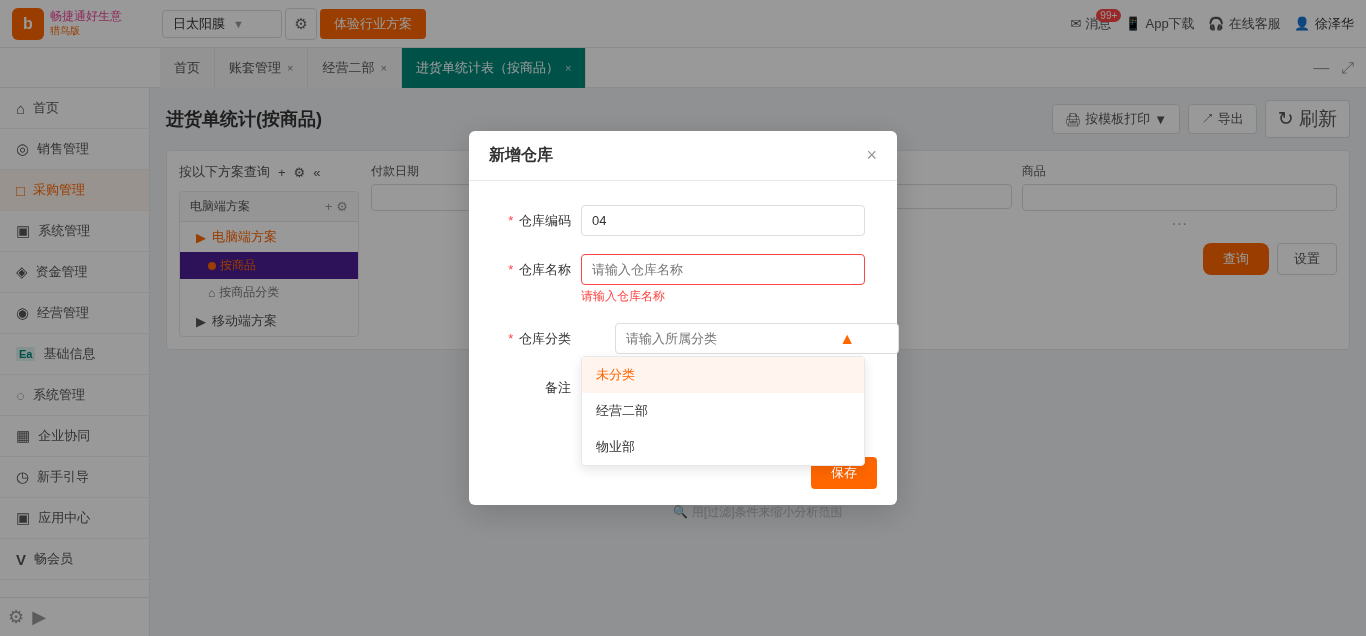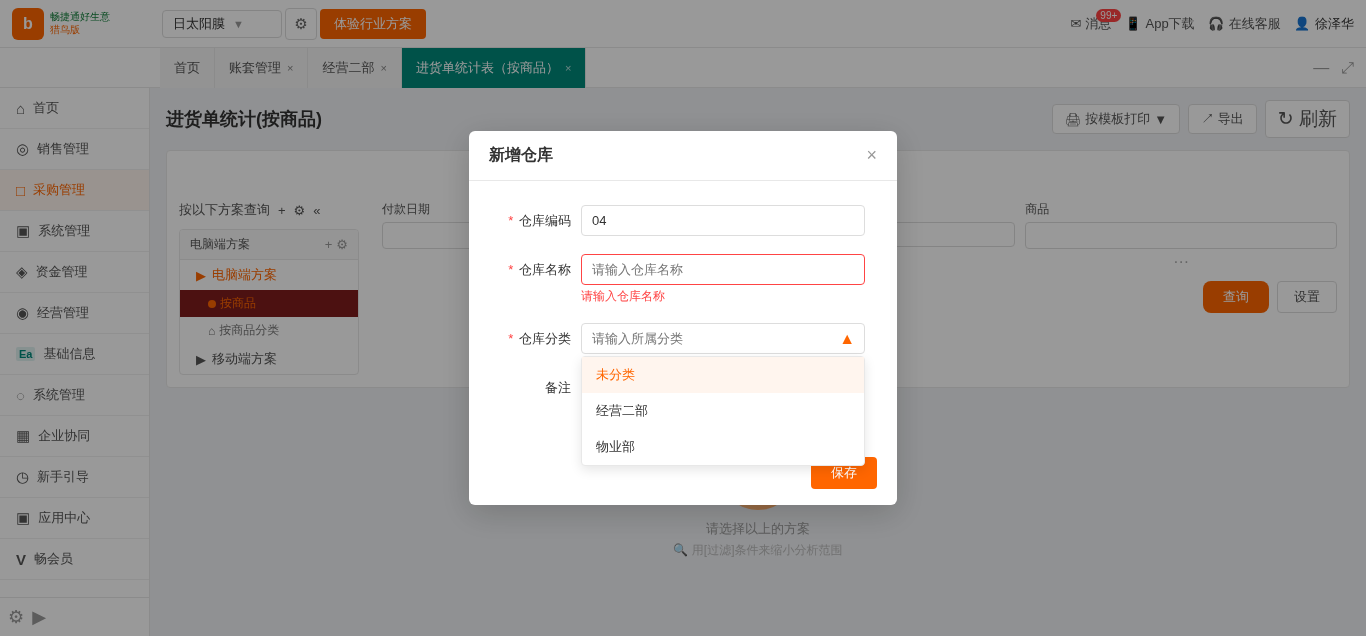--- a/index.html
+++ b/index.html
@@ -28,21 +28,21 @@
       background: #ff6600;
       border-radius: 6px;
       display: flex;
       align-items: center;
       justify-content: center;
       color: #fff;
       font-size: 16px;
       font-weight: bold;
       margin-right: 6px;
     }
-    .logo-text { font-size: 10px; color: #15803d; line-height: 1.3; }
+    .logo-text { font-size: 12px; color: #ec4899; line-height: 1.3; }
     .logo-sub { font-size: 10px; color: #ff6600; }
     .header-center {
       flex: 1;
       display: flex;
       align-items: center;
       gap: 3px;
     }
     .store-selector {
       display: flex;
       align-items: center;
@@ -238,23 +238,22 @@
     .filter-title {
       font-size: 13px;
       color: #555;
       margin-bottom: 10px;
       display: flex;
       align-items: center;
       gap: 8px;
     }
     .filter-row {
       display: flex;
-      gap: 23px;
+      gap: 12px;
       align-items: flex-start;
-      margin-top: 38px;
     }
     .filter-left {
       width: 180px;
     }
     .filter-scheme {
       border: 1px solid #e8e8e8;
       border-radius: 4px;
       overflow: hidden;
     }
     .scheme-header {
@@ -275,21 +274,21 @@
       display: flex; align-items: center; gap: 6px;
     }
     .scheme-item.active { color: #ff6600; }
     .scheme-subitem {
       padding: 5px 28px;
       font-size: 12px;
       color: #777;
       cursor: pointer;
       display: flex; align-items: center; gap: 4px;
     }
-    .scheme-subitem.active { color: #ff6600; background: #7f1d1d; }
+    .scheme-subitem.active { color: #ff6600; background: #4c1d95; }
     .active-dot { width: 8px; height: 8px; background: #ff6600; border-radius: 50%; }
 
     .filter-right { flex: 1; }
     .filter-fields {
       display: grid;
       grid-template-columns: 1fr 1fr 1fr;
       gap: 10px;
     }
     .field-group { display: flex; flex-direction: column; gap: 4px; }
     .field-label { font-size: 12px; color: #555; }
@@ -418,20 +417,21 @@
       position: relative;
     }
     .form-input-with-icon input {
       width: 100%;
       border: 1px solid #ddd;
       border-radius: 4px;
       padding: 7px 36px 7px 10px;
       font-size: 13px;
       outline: none;
       color: #333;
+      margin-left: 34px;
     }
     .input-icon-right {
       position: absolute;
       right: 10px;
       top: 50%;
       transform: translateY(-50%);
       color: #ff6600;
       font-size: 16px;
       cursor: pointer;
     }

